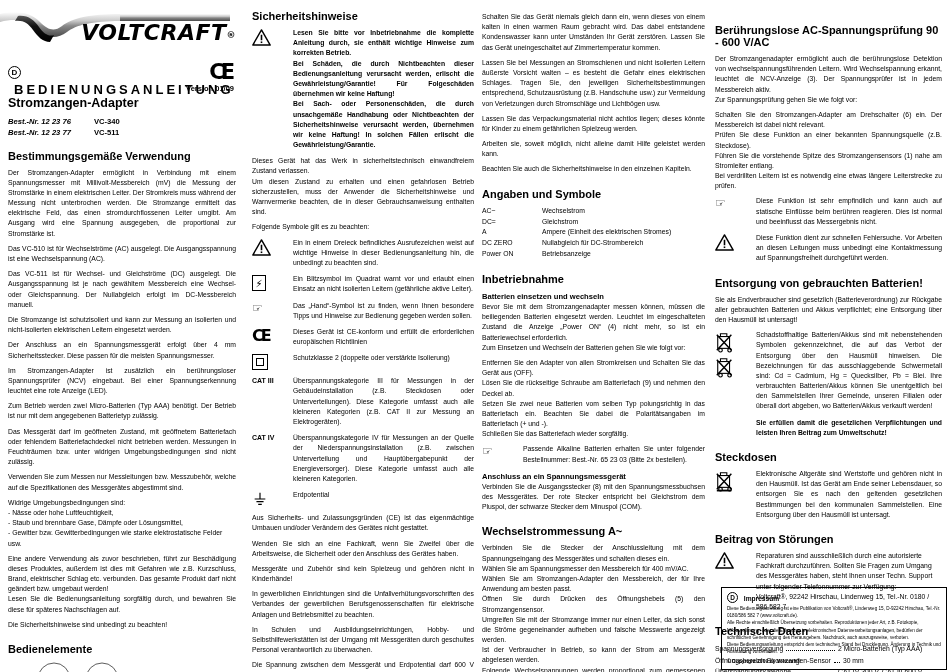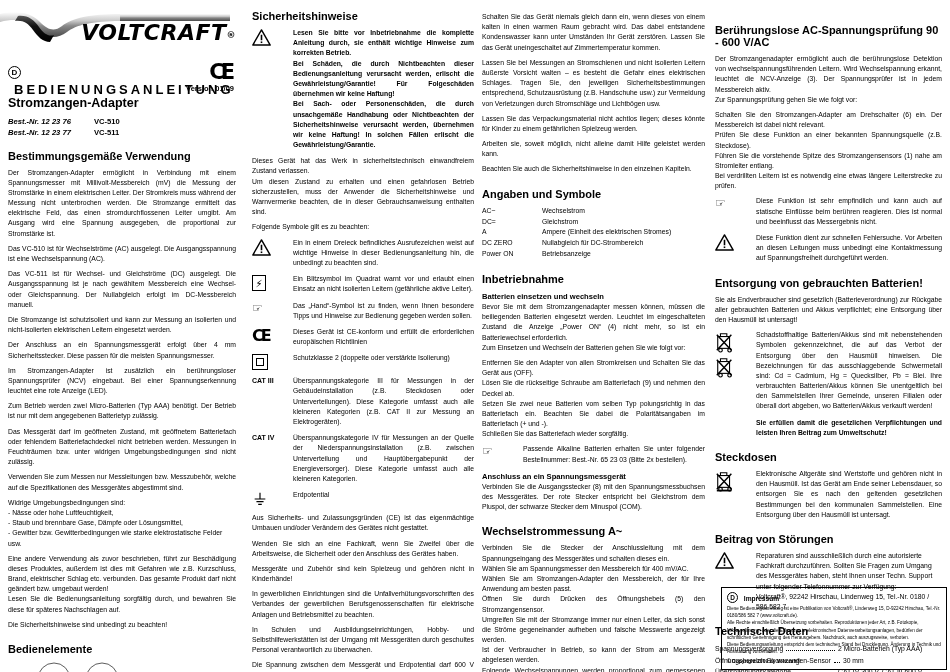--- a/index.html
+++ b/index.html
@@ -136,21 +136,21 @@
     <div class="manualrow">
       <span class="dsym">D</span>
       <span class="manualtitle">BEDIENUNGSANLEITUNG</span>
       <span class="ce">C<span style="display:inline-block;margin-left:-3px;">E</span></span>
       <span class="version">Version 01/09</span>
     </div>
 
     <h1 class="doctitle">Stromzangen-Adapter</h1>
 
     <div class="ordrow">
-      <span class="sp">Best.-Nr. 12 23 76</span><span>VC-510</span>
+      <span class="sp">Best.-Nr. 12 23 76</span><span>VC-340</span>
     </div>
     <div class="ordrow">
       <span class="sp">Best.-Nr. 12 23 77</span><span>VC-511</span>
     </div>
 
     <h2>Bestimmungsgemäße Verwendung</h2>
 
     <p>Der Stromzangen-Adapter ermöglicht in Verbindung mit einem Spannungsmesser mit Millivolt-Messbereich (mV) die Messung der Stromstärke in einem elektrischen Leiter. Der Stromkreis muss während der Messung nicht unterbrochen werden. Die Stromzange ermittelt das elektrische Feld, das einen stromdurchflossenen Leiter umgibt. Am Ausgang wird eine Spannung ausgegeben, die proportional zur Stromstärke ist.</p>
     <p>Das VC-510 ist für Wechselströme (AC) ausgelegt. Die Ausgangsspannung ist eine Wechselspannung (AC).</p>
     <p>Das VC-511 ist für Wechsel- und Gleichströme (DC) ausgelegt. Die Ausgangsspannung ist je nach gewähltem Messbereich eine Wechsel- oder Gleichspannung. Der Nullabgleich erfolgt im DC-Messbereich manuell.</p>

